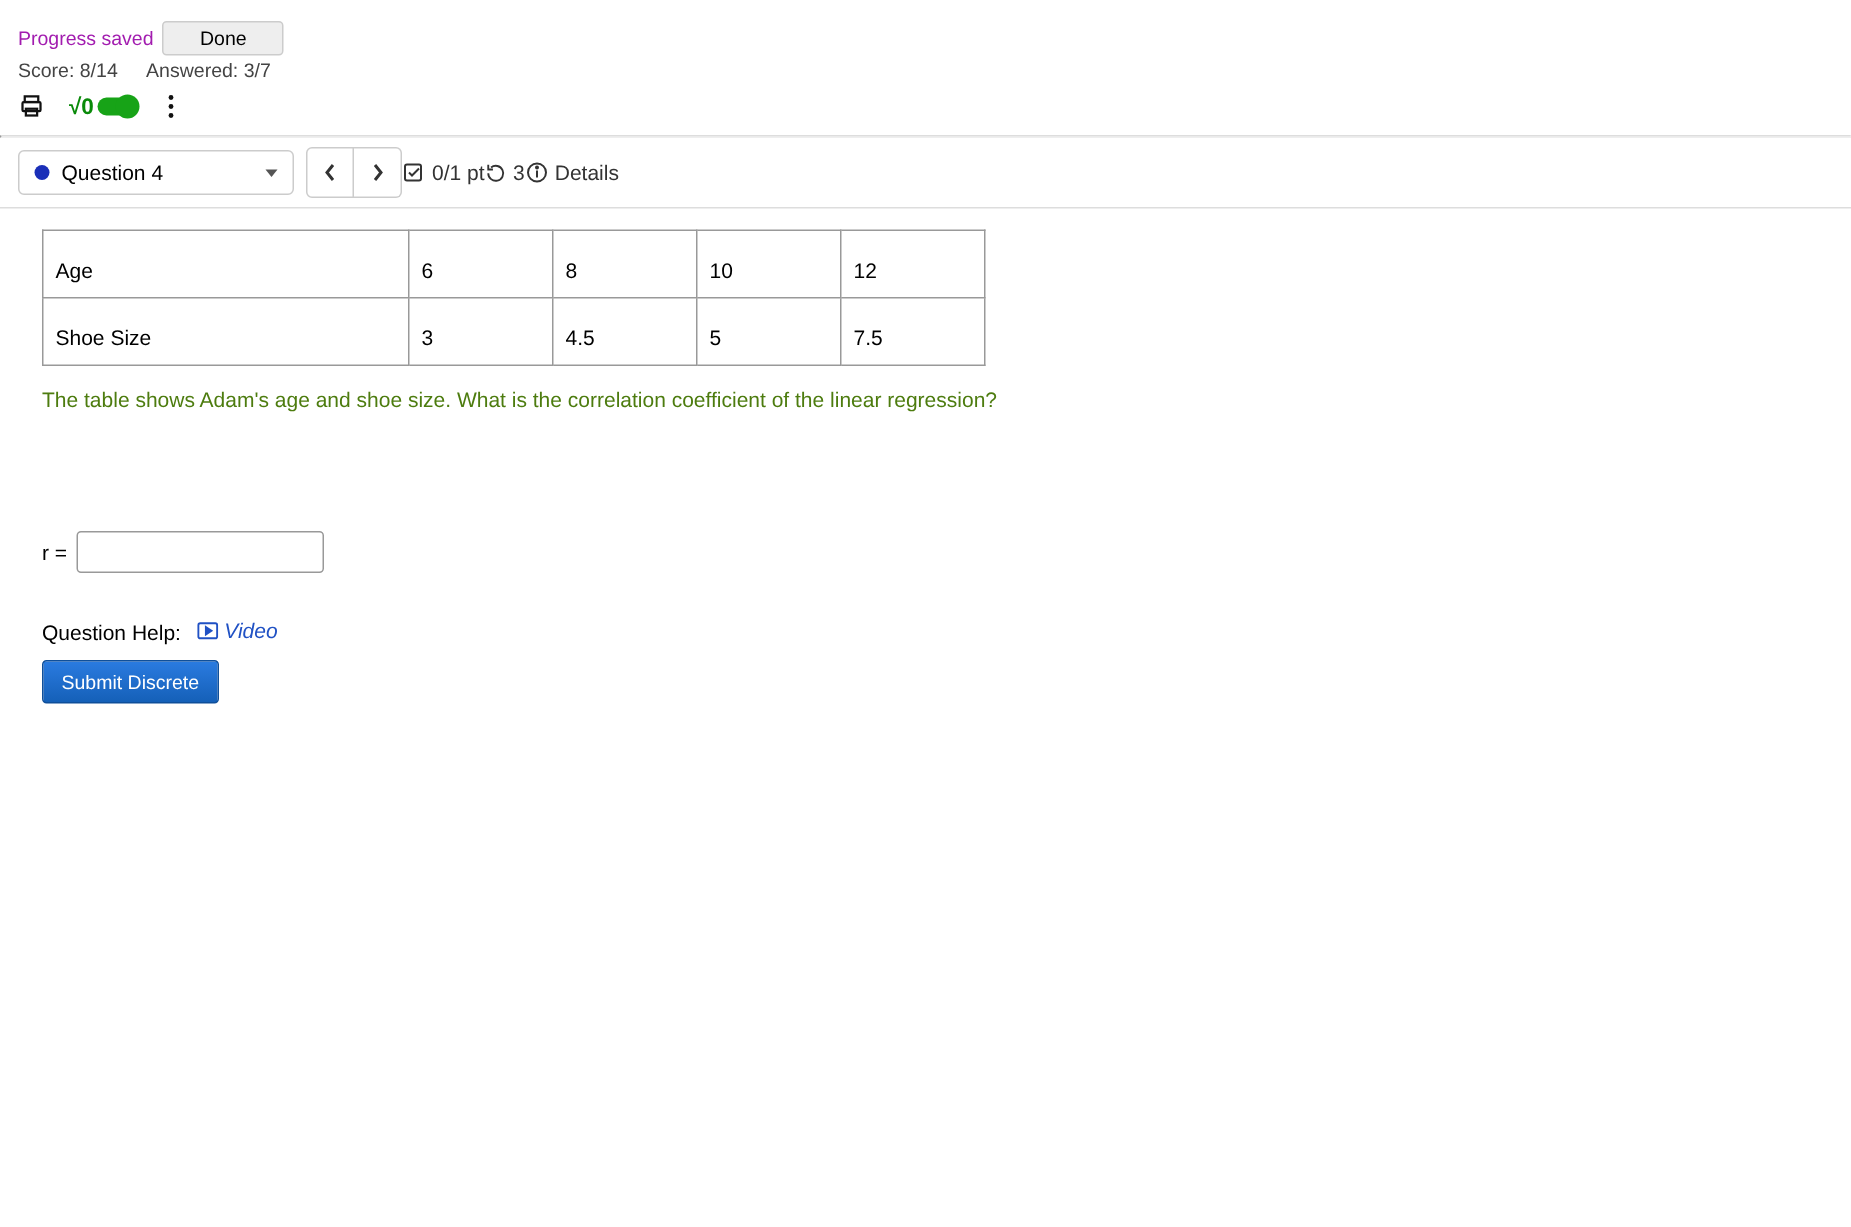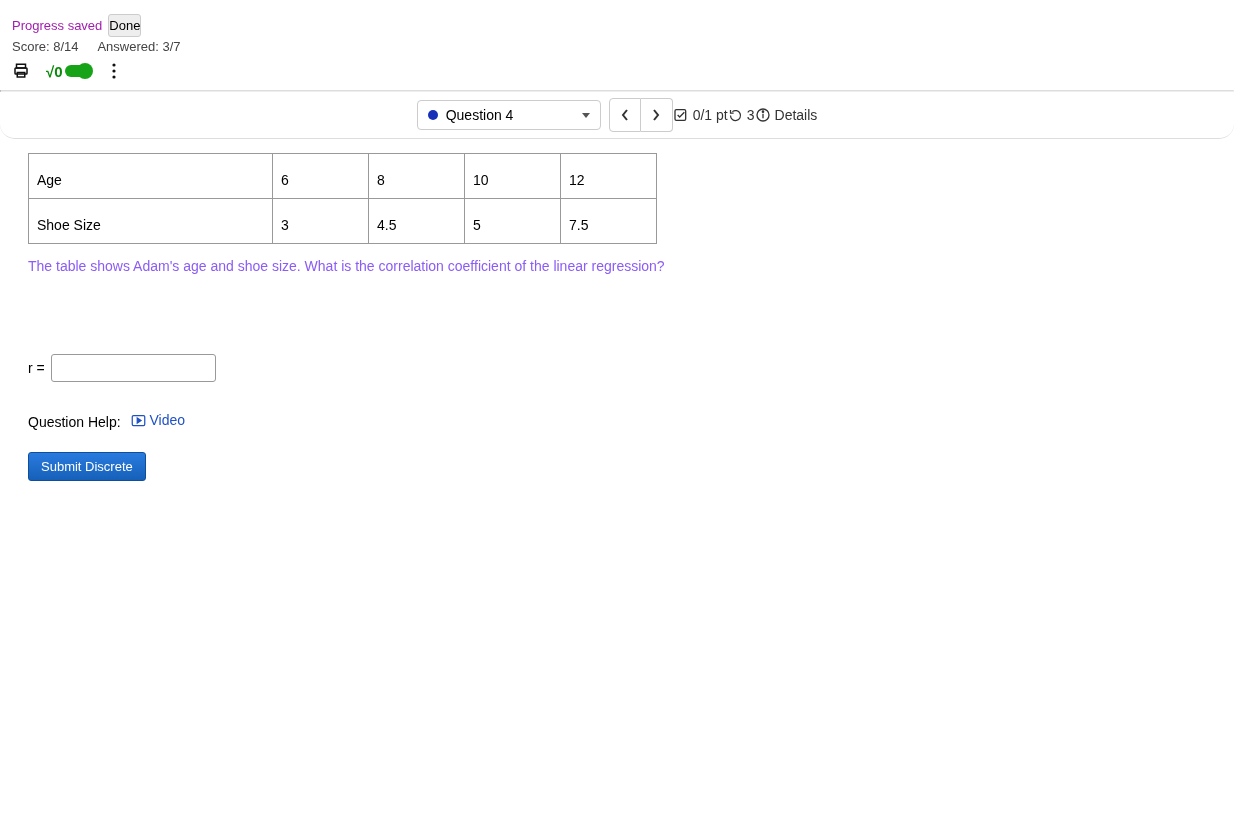--- a/index.html
+++ b/index.html
@@ -30,21 +30,21 @@
     padding-top: 6px;
   }
   .progress-saved {
     color: #a21caf;
     font-size: 13px;
   }
   .done-btn {
     background: #eee;
     border: 1px solid #ccc;
     border-radius: 3px;
-    padding: 3px 0;
+    padding: 3px 24px;
     font-size: 13px;
     cursor: pointer;
   }
   .meta-row {
     padding: 2px 12px 4px 12px;
     font-size: 13px;
     color: #444;
   }
   .meta-row span { margin-right: 16px; }
   .tool-row {
@@ -80,25 +80,24 @@
     height: 16px;
     background: #17a317;
     border-radius: 50%;
   }
   .divider {
     border-top: 1px solid #ddd;
     margin: 0;
   }
   .qbar {
     display: flex;
-    justify-content: center;
+    justify-content: flex-start;
     align-items: center;
     padding: 6px 12px;
     border-bottom: 1px solid #ddd;
-    border-radius: 15px;
   }
   .qbar-left {
     display: flex;
     align-items: center;
     gap: 8px;
   }
   .q-select {
     border: 1px solid #ccc;
     border-radius: 4px;
     padding: 6px 10px;
@@ -161,49 +160,50 @@
   }
   table.data td {
     border: 1px solid #999;
     padding: 18px 8px 10px 8px;
     font-size: 14px;
     vertical-align: bottom;
   }
   .col-label { width: 244px; margin-left: 45px; }
   .col-val   { width: 96px; }
   .prompt {
-    color: #8b5cf6;
+    color: #4d7c0f;
     font-size: 14px;
     margin-bottom: 80px;
   }
   .answer-row {
     display: flex;
     align-items: center;
     gap: 6px;
     margin-bottom: 30px;
     font-size: 14px;
   }
   .answer-input {
     border: 1px solid #999;
     border-radius: 3px;
     padding: 5px 6px;
     width: 165px;
     font-size: 14px;
   }
   .help-row {
     font-size: 14px;
-    margin-bottom: 22px;
+    margin-bottom: 10px;
   }
   .video-link {
     color: #2051c4;
     cursor: pointer;
     display: inline-flex;
     align-items: center;
     gap: 4px;
     margin-left: 6px;
+    font-style: italic;
   }
   .submit-btn {
     background: #1766c2;
     background: linear-gradient(#2a7be0, #1560b8);
     color: #fff;
     border: 1px solid #0f4f9a;
     border-radius: 3px;
     padding: 6px 12px;
     font-size: 13px;
     cursor: pointer;

